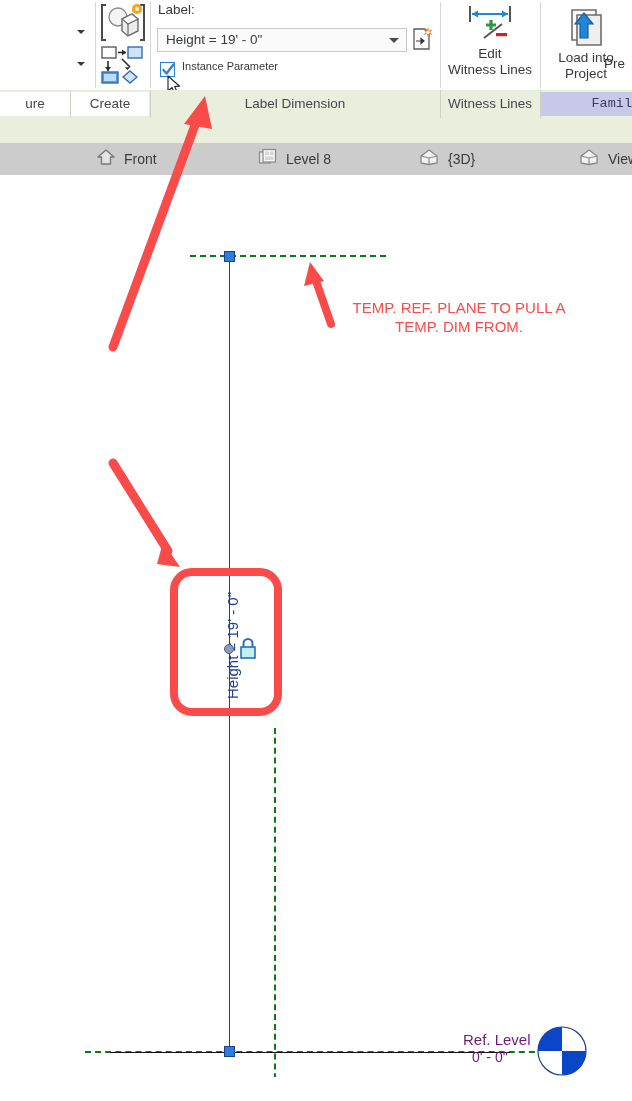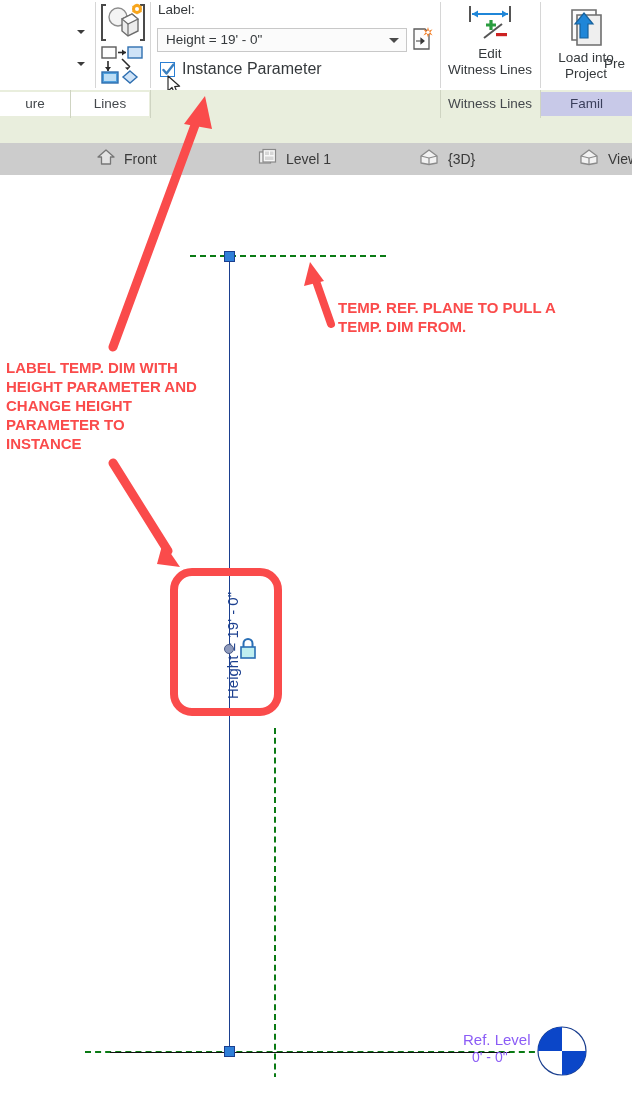--- a/index.html
+++ b/index.html
@@ -55,21 +55,21 @@
   .combo-arrow{position:absolute;right:7px;top:9px;width:0;height:0;
     border-left:5px solid transparent;border-right:5px solid transparent;border-top:5px solid #4a4a4a;}
   .param-btn{position:absolute;left:411px;top:27px;width:22px;height:24px;}
 
   .chk-wrap{position:absolute;left:160px;top:62px;height:18px;}
   .chk-box{
     position:absolute;left:0;top:0;width:15px;height:15px;
     border:1px solid #2a7fd4;background:#ffffff;box-sizing:border-box;
   }
   .chk-box svg{position:absolute;left:1px;top:0px;}
-  .chk-label{position:absolute;left:22px;top:-2px;font-size:16px;color:#35393c;white-space:nowrap;}
+  .chk-label{position:absolute;left:22px;top:-2px;font-size:11px;color:#35393c;white-space:nowrap;}
 
   
   .cursor{position:absolute;left:167px;top:75px;width:16px;height:22px;}
 
   
   .big-btn{position:absolute;text-align:center;}
   .big-btn .blabel{font-size:13.5px;color:#35393c;line-height:16px;white-space:nowrap;}
 
   
   .viewbar{position:absolute;left:0;top:143px;width:632px;height:32px;background:#cccccc;}
@@ -92,26 +92,26 @@
     position:absolute;font-size:15px;color:#1b3f8f;white-space:nowrap;
     transform:rotate(-90deg);transform-origin:0 0;
   }
 
   
   .redbox{
     position:absolute;border:8px solid #fa4b4b;border-radius:22px;box-sizing:border-box;
     background:transparent;
   }
   .ann{
-    position:absolute;color:#fa4b4b;font-weight:bold;font-size:15px;line-height:19px;
-    text-align:left;white-space:pre-line;
+    position:absolute;color:#fa4b4b;font-weight:normal;font-size:15px;line-height:19px;
+    text-align:center;white-space:pre-line;
   }
   svg.overlay{position:absolute;left:0;top:0;width:632px;height:1101px;pointer-events:none;}
 
-  .levelhead{position:absolute;font-size:15px;color:#8b5cf6;white-space:nowrap;}
+  .levelhead{position:absolute;font-size:15px;color:#701a75;white-space:nowrap;}
 </style>
 </head>
 <body>
 
 <div id="root">
 
   <div class="ribbon">
 
     <div class="ribbon-left-strip"></div>
 
@@ -215,23 +215,24 @@
     </div>
     <div style="position:absolute;left:604px;top:56px;font-size:13.5px;color:#35393c;">Pre</div>
 
     <div class="panel-footer-row"></div>
     <div class="footer-sep" style="left:70px;"></div>
     <div class="footer-sep" style="left:150px;"></div>
     <div class="footer-sep" style="left:440px;"></div>
     <div class="footer-sep" style="left:540px;"></div>
 
     <div class="panel-label" style="left:0px;width:70px;background:#fff;">ure</div>
-    <div class="panel-label" style="left:71px;width:78px;background:#fff;">Lines</div>
+    <div class="panel-label" style="left:71px;width:78px;background:#fff;">Create</div>
+    <div class="panel-label" style="left:151px;width:288px;">Label Dimension</div>
     <div class="panel-label" style="left:441px;width:98px;">Witness Lines</div>
-    <div class="panel-label family" style="left:541px;width:91px;text-align:center;box-sizing:border-box;">Famil</div>
+    <div class="panel-label family" style="left:541px;width:91px;text-align:right;box-sizing:border-box;font-family:Liberation Mono, monospace;">Famil</div>
 
     <div class="below-ribbon"></div>
   </div>
 
   <div class="viewbar">
 
     <div class="vtab" style="left:96px;">
       <span>
         <svg width="20" height="20" viewBox="0 0 20 20">
           <path d="M10 3 L18 10 L14.5 10 L14.5 17 L5.5 17 L5.5 10 L2 10 Z" fill="#e3e3e3" stroke="#777" stroke-width="1.3" stroke-linejoin="round"></path>
@@ -243,21 +244,21 @@
     <div class="vtab" style="left:258px;">
       <span>
         <svg width="20" height="20" viewBox="0 0 20 20">
           <rect x="1.5" y="5" width="11" height="11" fill="#efefef" stroke="#888" stroke-width="1.2"></rect>
           <rect x="5" y="2.5" width="12.5" height="12.5" fill="#f7f7f7" stroke="#888" stroke-width="1.2"></rect>
           <rect x="7" y="4.5" width="4" height="3.5" fill="#d6d6d6"></rect>
           <rect x="12" y="4.5" width="3.5" height="3.5" fill="#d6d6d6"></rect>
           <rect x="7" y="9.5" width="8.5" height="3.5" fill="#d6d6d6"></rect>
         </svg>
       </span>
-      <span class="vname">Level 1</span>
+      <span class="vname">Level 8</span>
     </div>
 
     <div class="vtab" style="left:418px;text-align:right;">
       <span>
         <svg width="22" height="20" viewBox="0 0 22 20">
           <path d="M3 9 L11 3 L19 9 L19 16 L11 17.5 L3 16 Z" fill="#f2f2f2" stroke="#8a8a8a" stroke-width="1.3" stroke-linejoin="round"></path>
           <path d="M3 9 L11 11 L19 9" fill="none" stroke="#8a8a8a" stroke-width="1.2"></path>
           <path d="M11 11 L11 17.5" fill="none" stroke="#8a8a8a" stroke-width="1.2"></path>
         </svg>
       </span>
@@ -306,25 +307,20 @@
       <svg width="50" height="50" viewBox="0 0 50 50">
         <circle cx="25" cy="25" r="24" fill="#ffffff" stroke="#1b3f8f" stroke-width="1.2"></circle>
         <path d="M25 25 L25 1 A24 24 0 0 0 1 25 Z" fill="#0b46c8"></path>
         <path d="M25 25 L49 25 A24 24 0 0 1 25 49 Z" fill="#0b46c8"></path>
       </svg>
     </div>
   </div>
 
   <div class="redbox" style="left:170px;top:568px;width:112px;height:148px;"></div>
 
-  <div class="ann" style="left:6px;top:358px;width:212px;">LABEL TEMP. DIM WITH
-HEIGHT PARAMETER AND
-CHANGE HEIGHT
-PARAMETER TO
-INSTANCE</div>
 
   <div class="ann" style="left:338px;top:298px;width:242px;">TEMP. REF. PLANE TO PULL A
 TEMP. DIM FROM.</div>
 
   <svg class="overlay" viewBox="0 0 632 1101">
 
     <g>
       <path d="M113 347 L198 117" stroke="#fa4b4b" stroke-width="9" stroke-linecap="round" fill="none"></path>
       <path d="M205 96 L184 124 L212 129 Z" fill="#fa4b4b"></path>
     </g>

